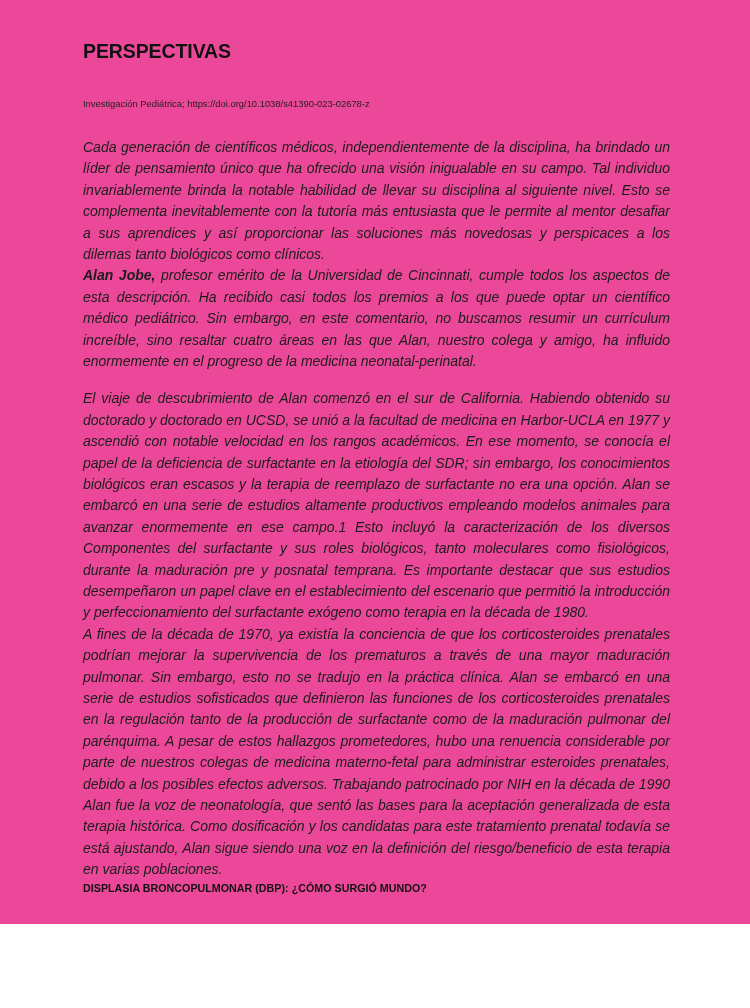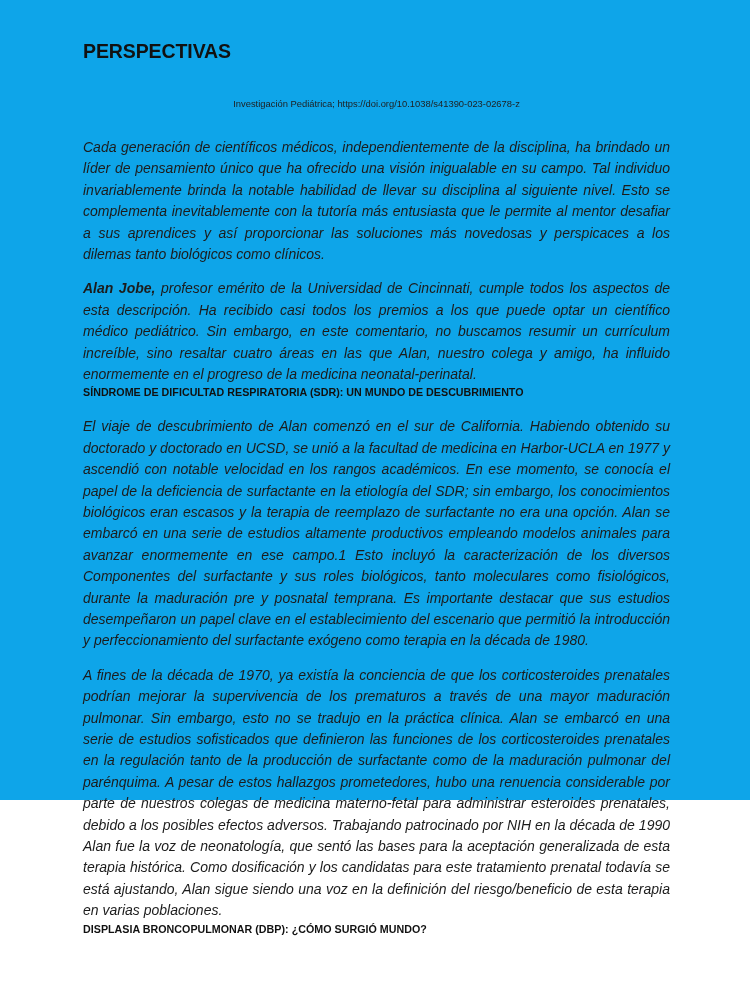--- a/index.html
+++ b/index.html
@@ -13,22 +13,22 @@
     height: 1008px;
     overflow: hidden;
     font-family: "Liberation Sans", "DejaVu Sans", sans-serif;
     color: #1a1a1a;
     -webkit-font-smoothing: antialiased;
   }
 
   .page {
     position: relative;
     width: 750px;
-    height: 800px;
-    background: #0ea5e9;
+    height: 924px;
+    background: #ec4899;
     box-sizing: border-box;
   }
 
   .content {
     position: absolute;
     left: 83px;
     top: 0;
     width: 587px;
   }
 
@@ -72,39 +72,38 @@
     margin: 0 2px;
   }
   .envelope-icon svg { display: block; }
 
   .doi-line {
     margin-top: 18px;
     font-size: 9.4px;
     line-height: 1.5;
     color: #1f1f1f;
     white-space: nowrap;
-    text-align: center;
   }
 
   
   .body-region {
     margin-top: 26px;
   }
   p.para {
     margin: 0;
     font-size: 14px;
     line-height: 1.53;
     text-align: justify;
     text-justify: inter-word;
     color: #1c1c1c;
     hyphens: none;
     font-style: italic;
   }
   p.para + p.para {
-    margin-top: 13px;
+    margin-top: 0px;
   }
   .lead-name {
     font-weight: 700;
   }
 
   h2.section-heading {
     margin: 0;
     font-size: 10.7px;
     font-weight: 700;
     letter-spacing: 0.02px;
@@ -129,21 +128,20 @@
     </div>
 
     <div class="doi-line">Investigación Pediátrica; https://doi.org/10.1038/s41390-023-02678-z</div>
 
     <div class="body-region">
 
       <p class="para">Cada generación de científicos médicos, independientemente de la disciplina, ha brindado un líder de pensamiento único que ha ofrecido una visión inigualable en su campo. Tal individuo invariablemente brinda la notable habilidad de llevar su disciplina al siguiente nivel. Esto se complementa inevitablemente con la tutoría más entusiasta que le permite al mentor desafiar a sus aprendices y así proporcionar las soluciones más novedosas y perspicaces a los dilemas tanto biológicos como clínicos.</p>
 
       <p class="para"><span class="lead-name">Alan Jobe,</span><span> profesor emérito de la Universidad de Cincinnati, cumple todos los aspectos de esta descripción. Ha recibido casi todos los premios a los que puede optar un científico médico pediátrico. Sin embargo, en este comentario, no buscamos resumir un currículum increíble, sino resaltar cuatro áreas en las que Alan, nuestro colega y amigo, ha influido enormemente en el progreso de la medicina neonatal-perinatal.</span></p>
 
-      <h2 class="section-heading heading-gap-top">SÍNDROME DE DIFICULTAD RESPIRATORIA (SDR): UN MUNDO DE DESCUBRIMIENTO</h2>
 
       <div class="heading-gap-bottom"></div>
 
       <p class="para">El viaje de descubrimiento de Alan comenzó en el sur de California. Habiendo obtenido su doctorado y doctorado en UCSD, se unió a la facultad de medicina en Harbor-UCLA en 1977 y ascendió con notable velocidad en los rangos académicos. En ese momento, se conocía el papel de la deficiencia de surfactante en la etiología del SDR; sin embargo, los conocimientos biológicos eran escasos y la terapia de reemplazo de surfactante no era una opción. Alan se embarcó en una serie de estudios altamente productivos empleando modelos animales para avanzar enormemente en ese campo.1 Esto incluyó la caracterización de los diversos Componentes del surfactante y sus roles biológicos, tanto moleculares como fisiológicos, durante la maduración pre y posnatal temprana. Es importante destacar que sus estudios desempeñaron un papel clave en el establecimiento del escenario que permitió la introducción y perfeccionamiento del surfactante exógeno como terapia en la década de 1980.</p>
 
       <p class="para">A fines de la década de 1970, ya existía la conciencia de que los corticosteroides prenatales podrían mejorar la supervivencia de los prematuros a través de una mayor maduración pulmonar. Sin embargo, esto no se tradujo en la práctica clínica. Alan se embarcó en una serie de estudios sofisticados que definieron las funciones de los corticosteroides prenatales en la regulación tanto de la producción de surfactante como de la maduración pulmonar del parénquima. A pesar de estos hallazgos prometedores, hubo una renuencia considerable por parte de nuestros colegas de medicina materno-fetal para administrar esteroides prenatales, debido a los posibles efectos adversos. Trabajando  patrocinado por NIH en la década de 1990 Alan fue la voz de neonatología, que sentó las bases para la aceptación generalizada de esta terapia histórica. Como dosificación y los candidatas para este tratamiento prenatal todavía se está ajustando, Alan sigue siendo una voz en la definición del riesgo/beneficio de esta terapia en varias poblaciones.</p>
 
       <h2 class="section-heading heading-gap-top">DISPLASIA BRONCOPULMONAR (DBP): ¿CÓMO SURGIÓ MUNDO?</h2>
 
       <div class="heading-gap-bottom"></div>

